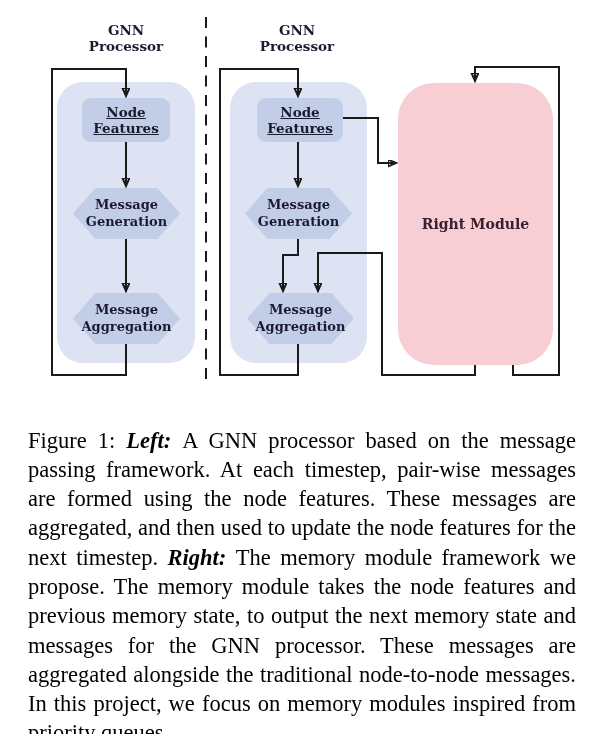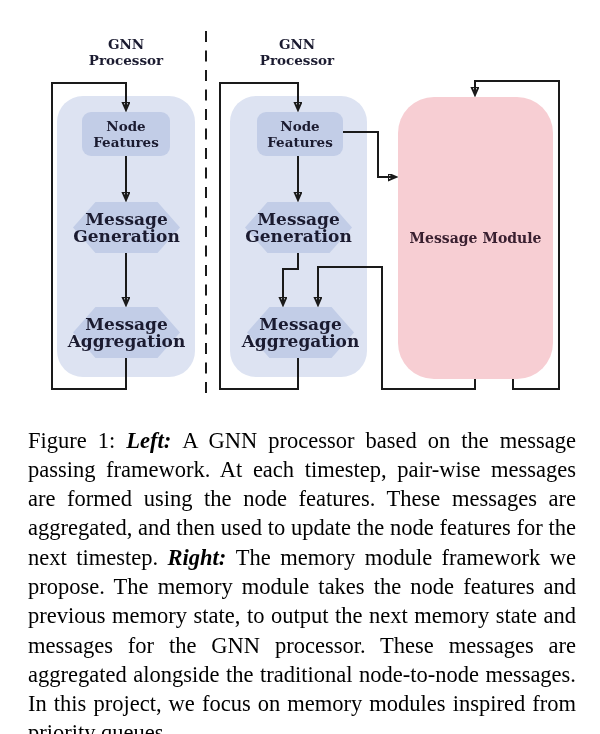--- a/index.html
+++ b/index.html
@@ -6,41 +6,41 @@
     --panel_blue:#dde3f2; --node_blue:#c2cde7; --memory_pink:#f7ced3;
     --line:#1a1a1a; --diagram_text:#1b1b30; --memory_text:#3a2030; --caption_text:#000000;
   }
   html,body{margin:0;padding:0;}
   body{background:#888;}
   .page{
     position:relative; width:600px; height:734px; background:#ffffff;
     margin:0 auto; overflow:hidden;
     font-family:"DejaVu Serif","Liberation Serif",serif;
   }
-  .diagram{position:absolute; left:0; top:0; width:532px; height:395px;margin-top:14px;}
+  .diagram{position:absolute; left:0; top:0; width:532px; height:395px;}
   .panel{position:absolute; background:var(--panel_blue); border-radius:26px;}
   .proc-title{
     position:absolute; width:90px; text-align:center;
     font-weight:bold; font-size:13.5px; line-height:16px; color:var(--diagram_text);
   }
   .node-box{
     position:absolute; background:var(--node_blue); border-radius:9px;
     display:flex; align-items:center; justify-content:center; text-align:center;
-    font-weight:bold; font-size:13.5px; line-height:16.5px; color:var(--diagram_text);
+    font-weight:bold; font-size:13.5px; line-height:16.5px; color:var(--diagram_text);text-decoration:underline;
   }
   .hex-wrap{position:absolute;}
   .hex-bg{
     position:absolute; left:0; top:0; right:0; bottom:0; background:var(--node_blue);
     -webkit-clip-path:polygon(0 50%,21% 0,79% 0,100% 50%,79% 100%,21% 100%);
     clip-path:polygon(0 50%,21% 0,79% 0,100% 50%,79% 100%,21% 100%);
   }
   .hex-label{
     position:absolute; left:-8px; right:-8px; top:0; bottom:0;
     display:flex; align-items:center; justify-content:center; text-align:center;
-    font-weight:bold; font-size:17px; line-height:16.5px; color:var(--diagram_text);
+    font-weight:bold; font-size:13px; line-height:16.5px; color:var(--diagram_text);
   }
   .memory-box{
     position:absolute; background:var(--memory_pink); border-radius:36px;
     display:flex; align-items:center; justify-content:center; text-align:center;
     font-weight:bold; font-size:14px; color:var(--memory_text);
   }
   .overlay{position:absolute; left:0; top:0; pointer-events:none;}
   .overlay path{fill:none; stroke:var(--line); stroke-width:2;}
   .overlay path.dashed{stroke-dasharray:11 8.5;}
   .caption{
@@ -74,21 +74,21 @@
     <div class="node-box" style="left:257px; top:98px; width:86px; height:44px;">Node Features</div>
     <div class="hex-wrap" style="left:245px; top:188px; width:107px; height:51px;">
       <div class="hex-bg"></div>
       <div class="hex-label">Message Generation</div>
     </div>
     <div class="hex-wrap" style="left:247px; top:293px; width:107px; height:51px;">
       <div class="hex-bg"></div>
       <div class="hex-label">Message Aggregation</div>
     </div>
 
-    <div class="memory-box" style="left:398px; top:83px; width:155px; height:282px;">Message Module</div>
+    <div class="memory-box" style="left:398px; top:83px; width:155px; height:282px;">Right Module</div>
 
     <svg class="overlay" width="600" height="395" viewBox="0 0 600 395">
       <defs>
         <marker id="arrow" markerUnits="userSpaceOnUse" markerWidth="10" markerHeight="10" refX="8" refY="3.5" orient="auto">
           <path d="M0,0 L8,3.5 L0,7 Z" fill="#1a1a1a" stroke="none"></path>
         </marker>
       </defs>
       <path class="dashed" d="M206 17 V386"></path>
       <path d="M126 344 V375 H52 V69 H126 V96" marker-end="url(#arrow)"></path>
       <path d="M126 142 V186" marker-end="url(#arrow)"></path>

